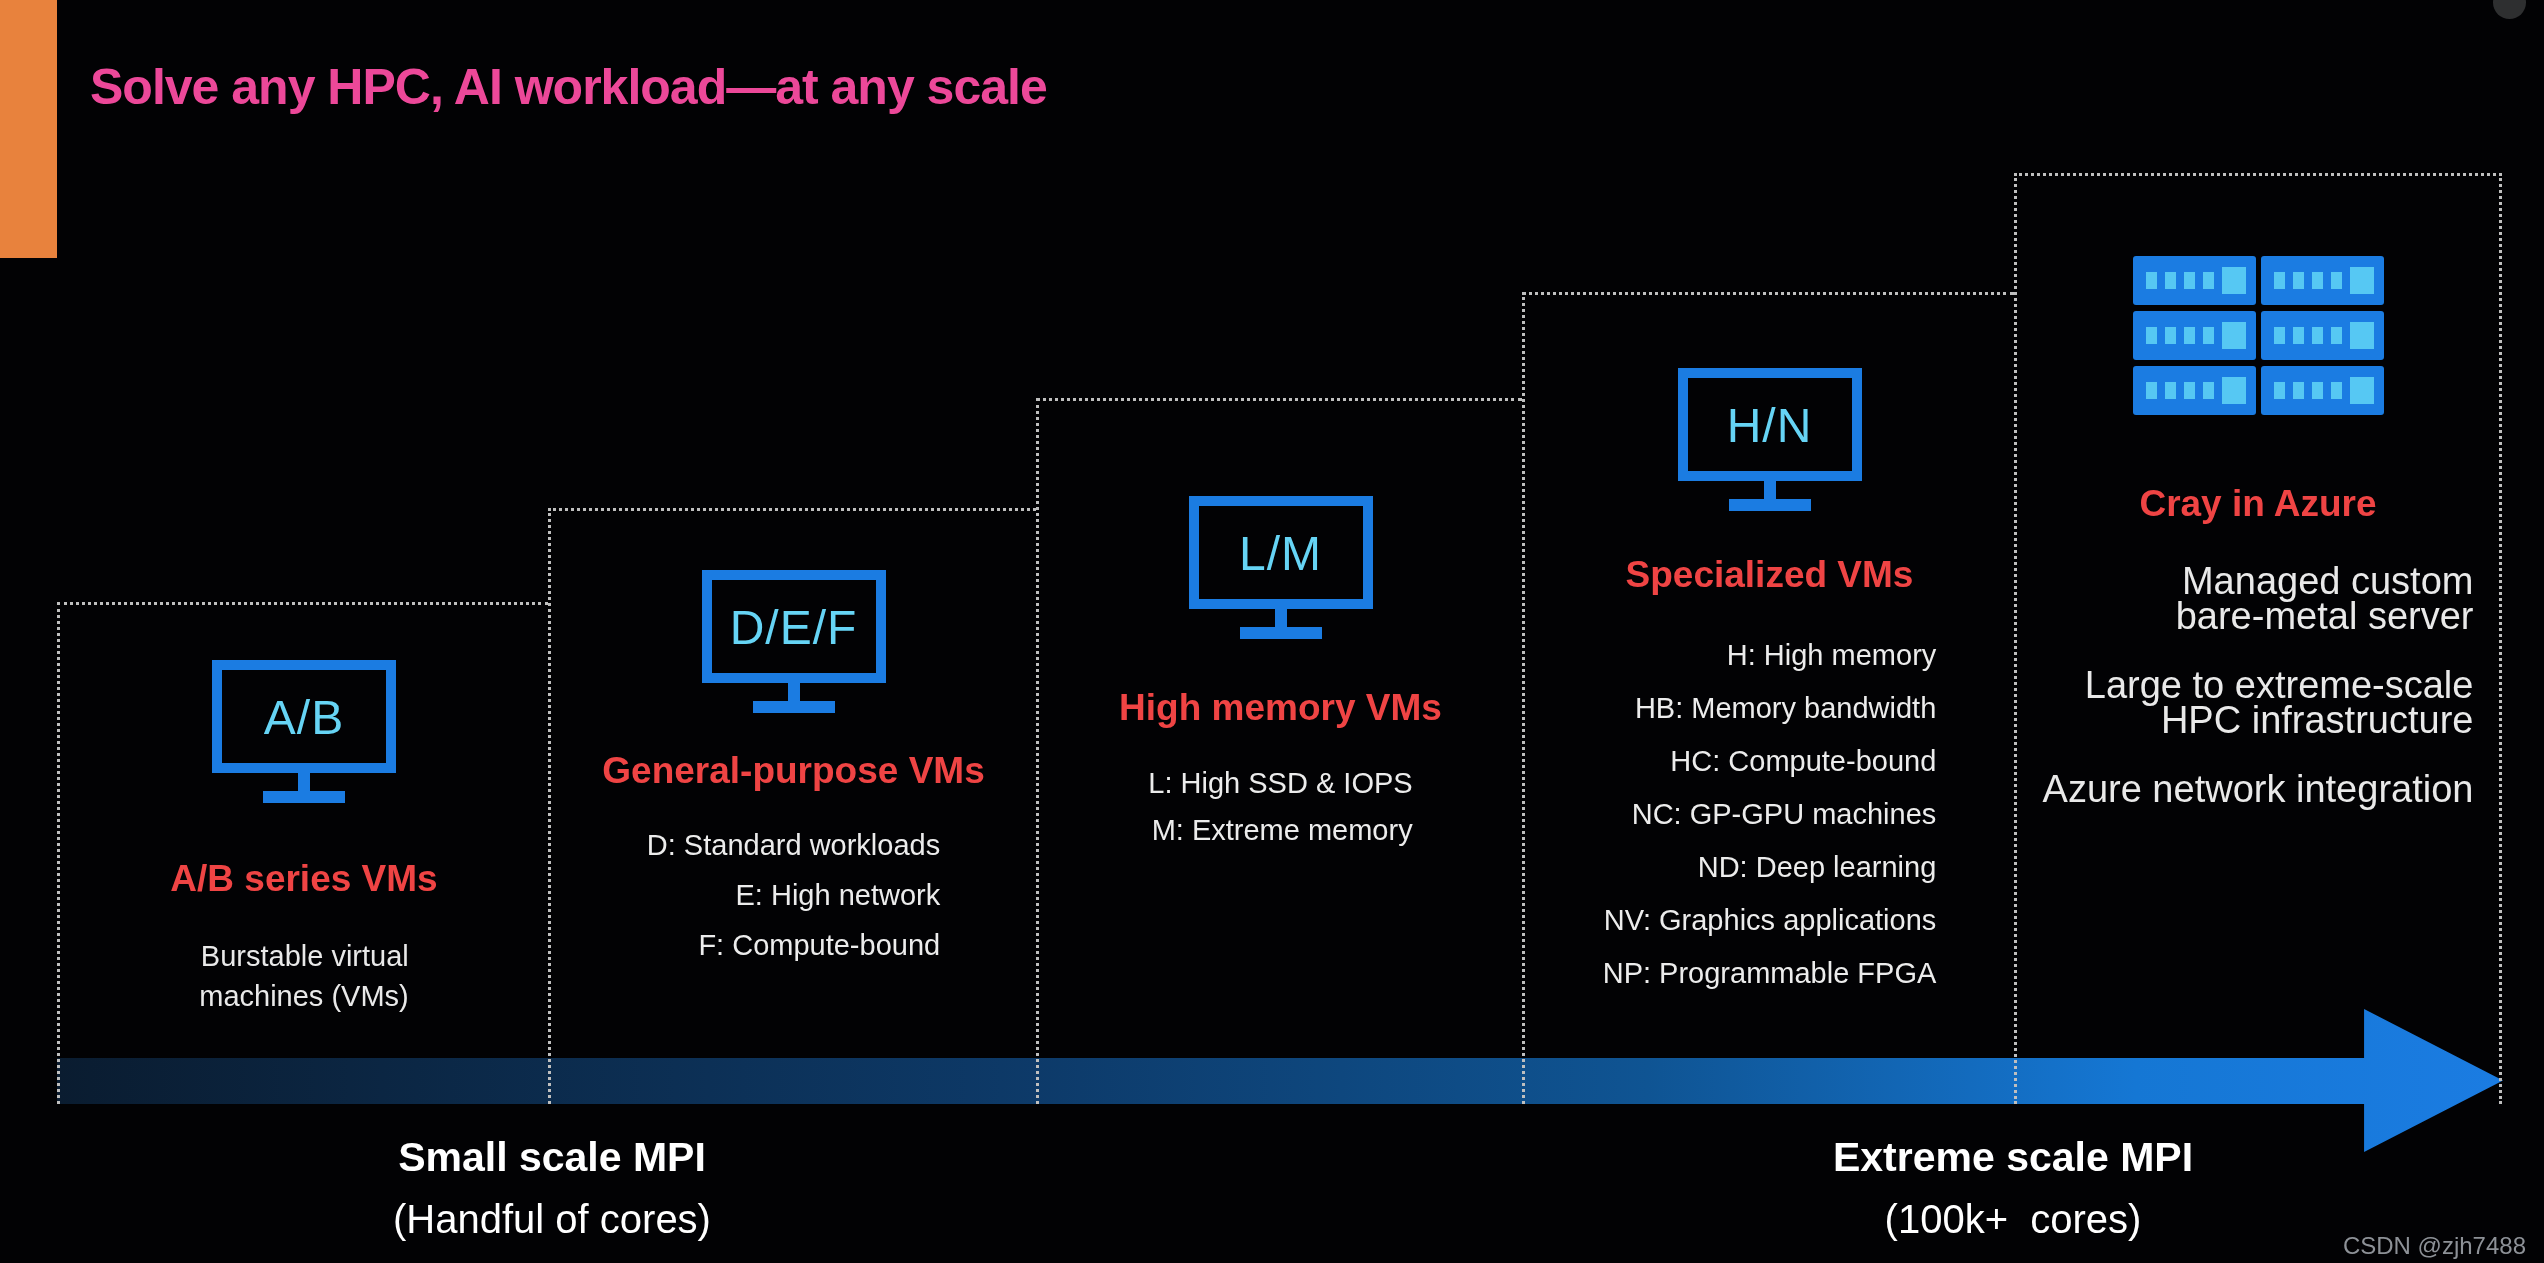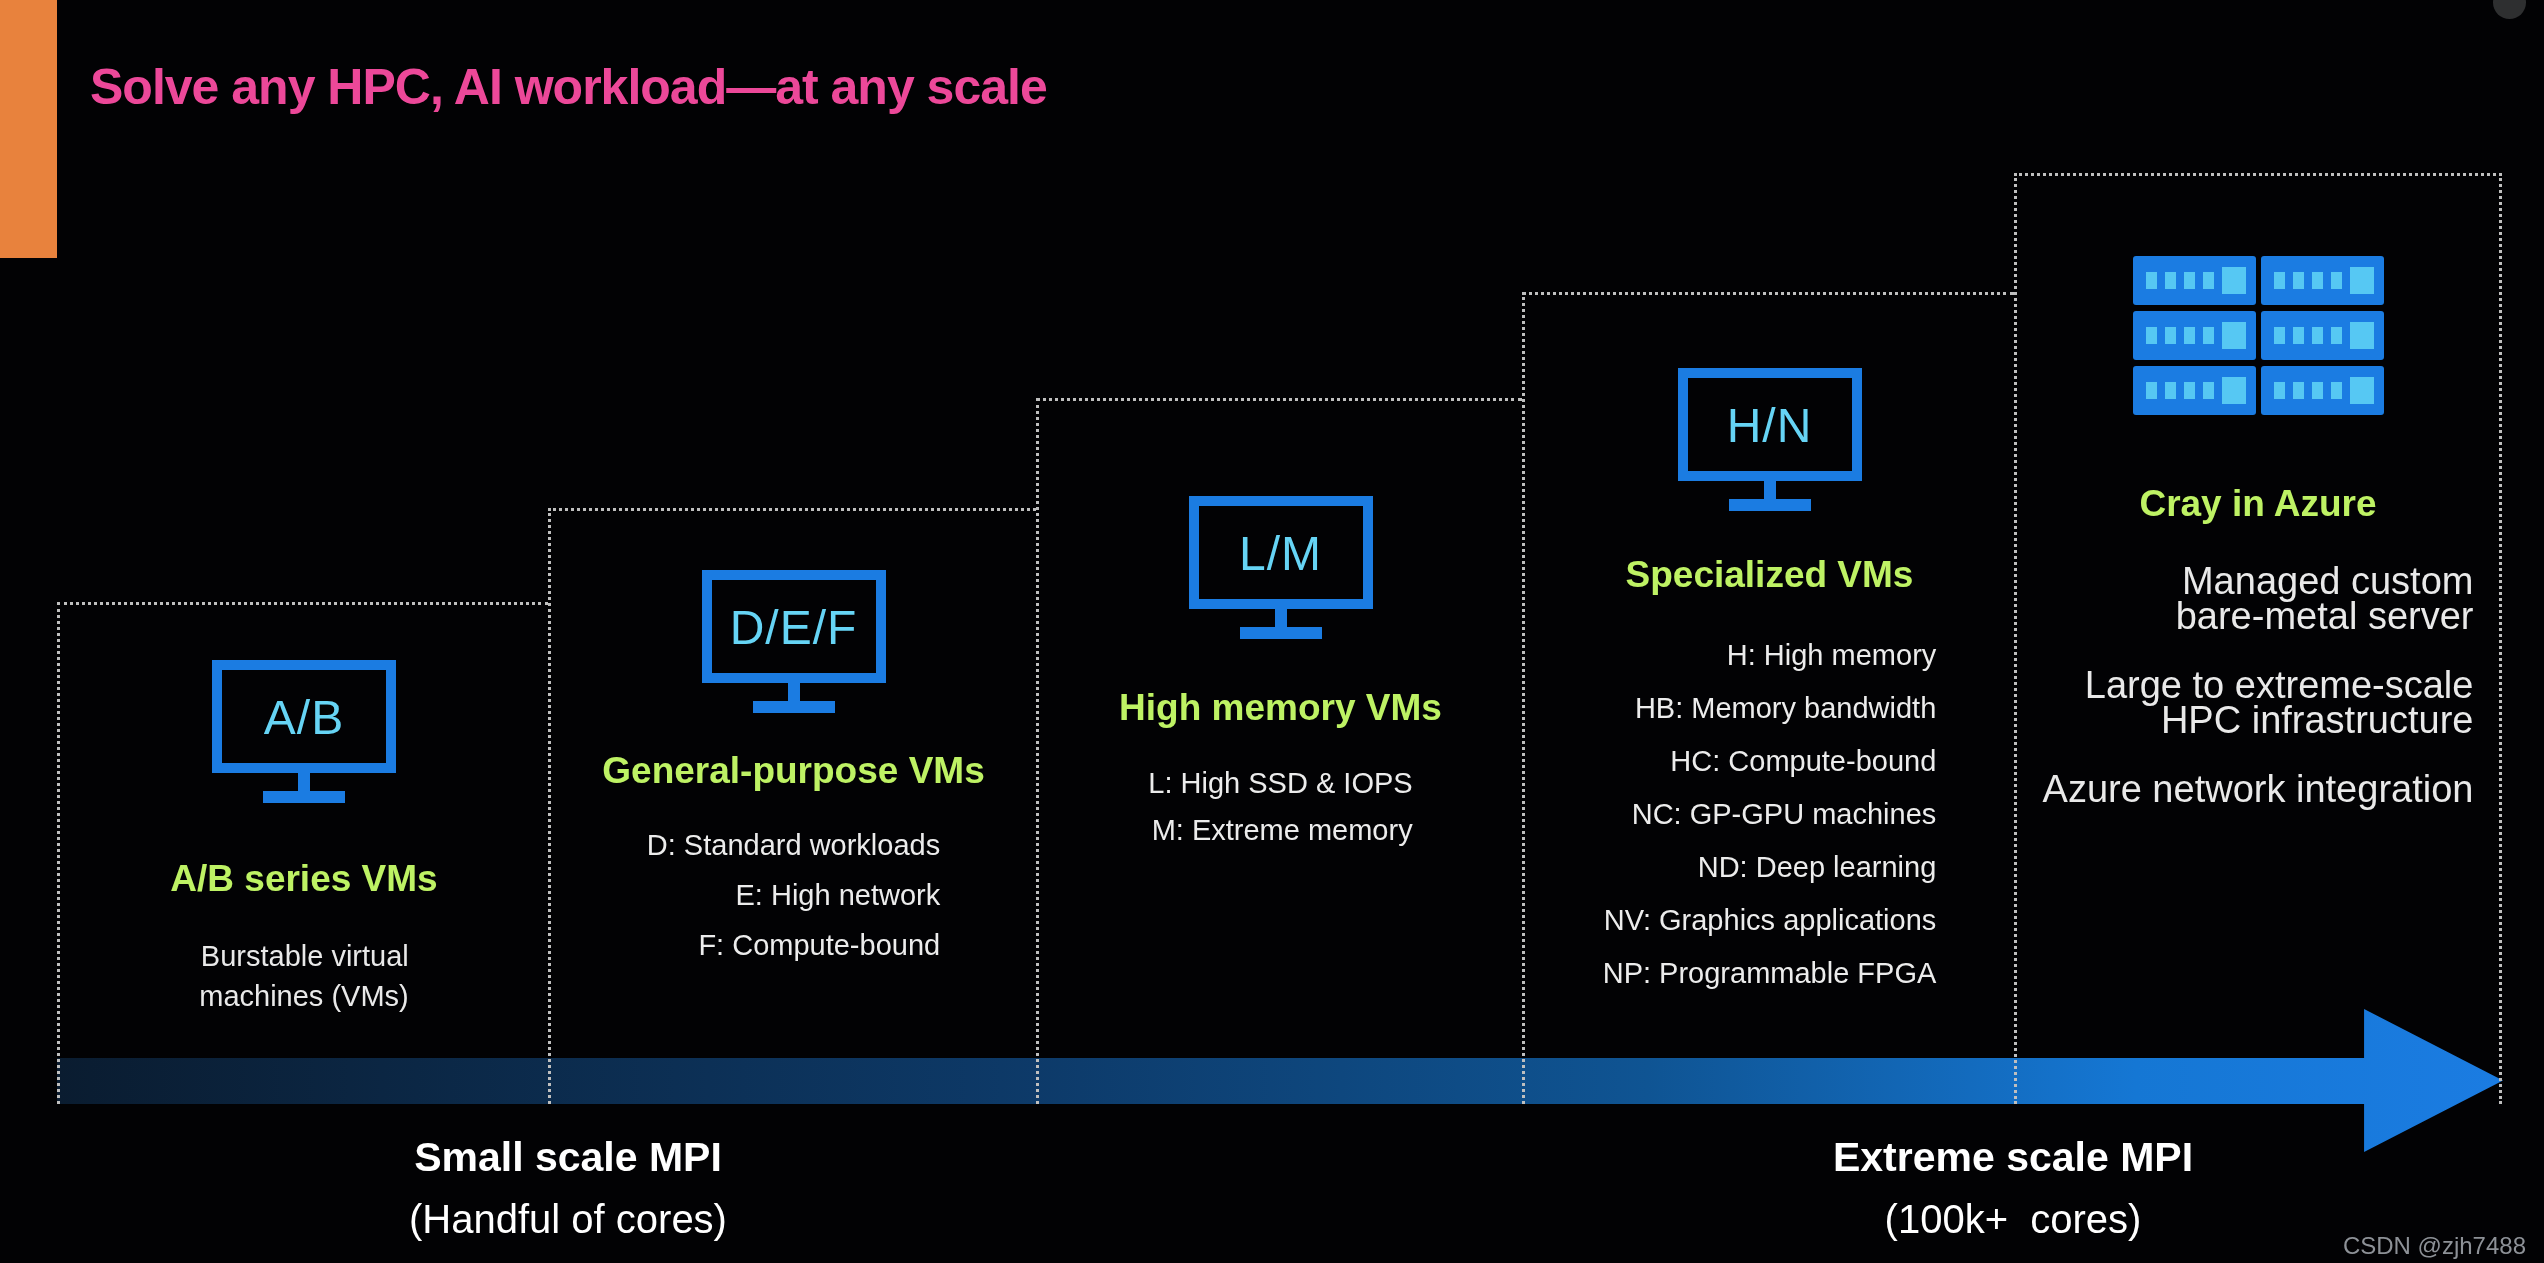--- a/index.html
+++ b/index.html
@@ -35,21 +35,21 @@
   .monitor .stem{width:12px;height:18px;background:#1B7CE2;margin:0 auto;}
   .monitor .base{width:82px;height:12px;background:#1B7CE2;margin:0 auto;}
 
   
   .rack{display:grid;grid-template-columns:123px 123px;grid-auto-rows:49px;gap:6px 5px;flex:0 0 auto;}
   .server{box-sizing:border-box;background:#1B7CE2;border-radius:3px;display:flex;align-items:center;
           padding-left:13px;padding-right:11px;}
   .server .led{width:11px;height:17px;background:#56C8F3;margin-right:8px;flex:0 0 auto;}
   .server .panel{width:24px;height:27px;background:#56C8F3;margin-left:auto;flex:0 0 auto;}
 
-  .col-heading{color:#bef264;font-size:37px;font-weight:700;line-height:44px;white-space:nowrap;}
+  .col-heading{color:#ef4444;font-size:37px;font-weight:700;line-height:44px;white-space:nowrap;}
   #col1 .col-heading{margin-top:54px;}
   #col2 .col-heading{margin-top:36px;}
   #col3 .col-heading{margin-top:47px;}
   #col4 .col-heading{margin-top:42px;}
   #col5 .col-heading{margin-top:67px;}
 
   .desc{color:#E9E9E9;font-size:29px;line-height:40px;margin-top:35px;}
   .vm-list{margin-top:0;}
   .vm-list .item{color:#ECECEC;font-size:29px;line-height:32px;white-space:nowrap;}
   #col2 .vm-list{margin-top:36px;} #col2 .item{margin-bottom:18px;}
@@ -59,21 +59,21 @@
   .paras .para{color:#E9E9E9;font-size:38px;line-height:35px;margin-bottom:34px;white-space:nowrap;}
 
   
   .scale-arrow{position:absolute;left:57px;top:1009px;width:2446px;height:143px;z-index:1;
     background:linear-gradient(90deg,#0a1c30 0%,#0d3a69 40%,#0f5493 65%,#1577d4 85%,#1b7ce2 100%);
     clip-path:polygon(0 34.3%,94.32% 34.3%,94.32% 0,100% 50%,94.32% 100%,94.32% 66.4%,0 66.4%);}
 
   .axis-label{position:absolute;width:600px;text-align:center;color:#fff;z-index:3;}
   .axis-label .big{font-size:41px;font-weight:700;line-height:62px;}
   .axis-label .sub{font-size:40px;font-weight:400;line-height:62px;}
-  #axis-left{left:268px;top:1126px;}
+  #axis-left{left:252px;top:1126px;}
   #axis-right{left:1713px;top:1126px;}
 
   .watermark{position:absolute;right:18px;top:1232px;color:#8d9197;font-size:24px;z-index:4;}
 </style>
 </head>
 <body>
 
 <div id="slide">
 
   <div class="orange-block"></div>

